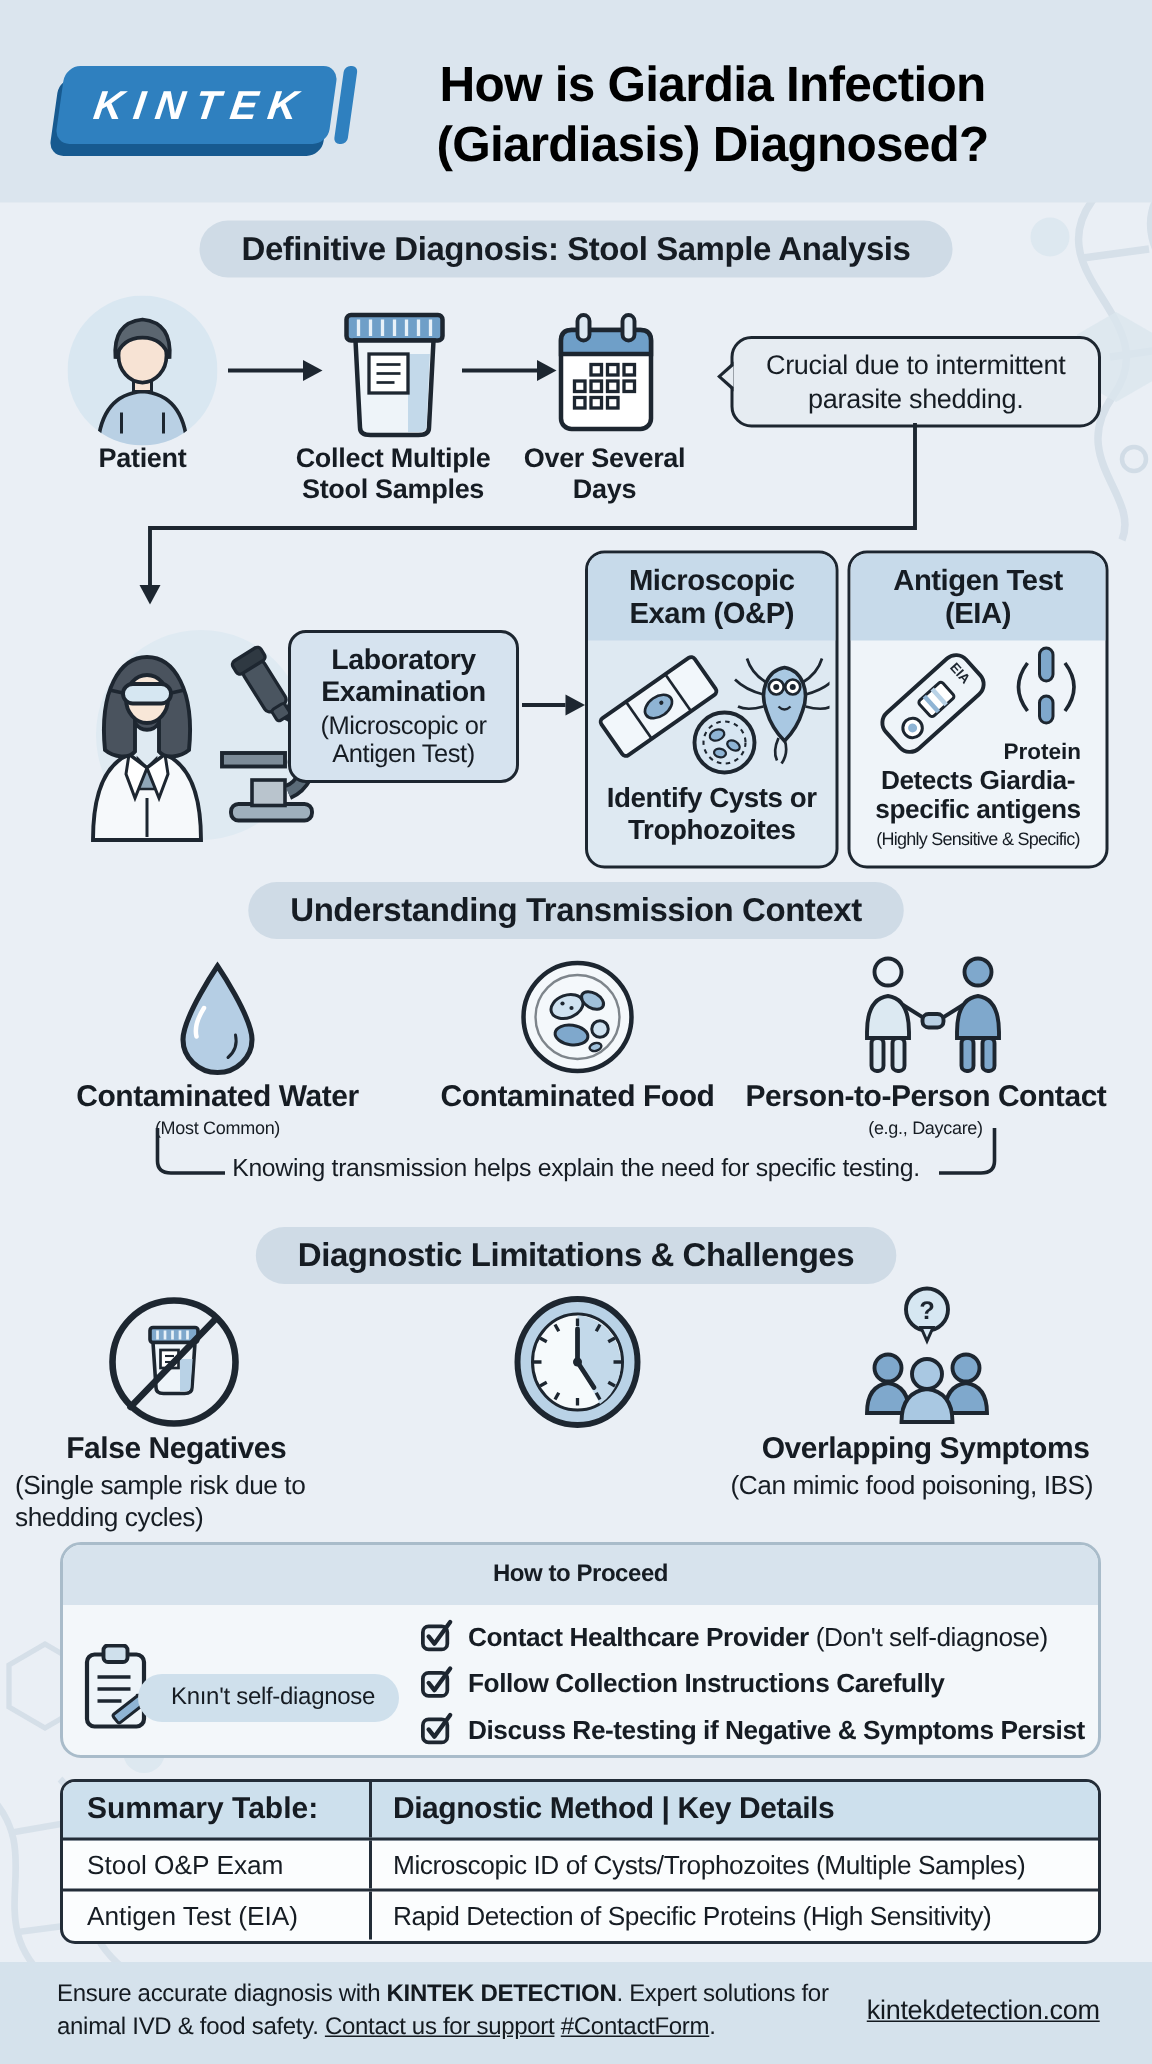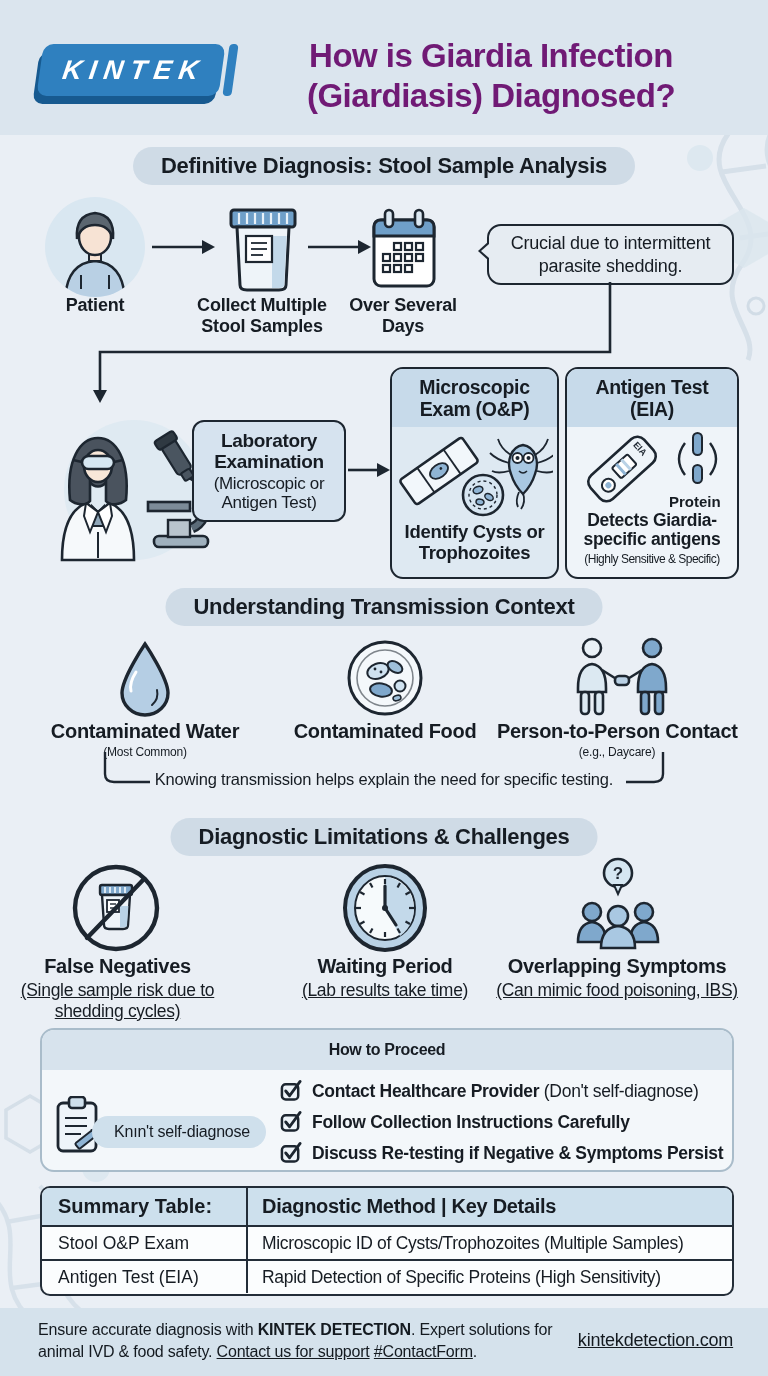--- a/index.html
+++ b/index.html
@@ -12,21 +12,21 @@
   .decor{position:absolute;left:0;top:0;z-index:0;pointer-events:none;}
 
   
   .header-band{left:0;top:0;width:768px;height:135px;background:#dbe5ee;}
   .logo-wrap{left:40px;top:44px;width:200px;height:62px;}
   .logo-shadow{left:-4px;top:8px;width:182px;height:52px;background:#175a90;border-radius:10px;transform:skewX(-8deg);}
   .logo-box{left:0;top:0;width:182px;height:52px;background:#2f80bf;border-radius:10px;transform:skewX(-8deg);
     display:flex;align-items:center;justify-content:center;}
   .logo-text{color:#fff;font-weight:800;font-style:italic;font-size:27px;letter-spacing:7px;padding-left:6px;}
   .logo-tail{left:186px;top:0;width:9px;height:52px;background:#2f80bf;border-radius:4px;transform:skewX(-8deg);}
-  .main-title{left:256px;top:36px;width:470px;text-align:center;font-weight:800;font-size:33px;line-height:1.2;letter-spacing:-0.5px;color:#701a75;}
+  .main-title{left:240px;top:36px;width:470px;text-align:center;font-weight:800;font-size:33px;line-height:1.2;letter-spacing:-0.5px;color:#000000;}
 
   
   .pill{left:50%;transform:translateX(-50%);background:#cfdbe6;border-radius:24px;
     padding:6px 28px;font-weight:800;font-size:22px;letter-spacing:-0.3px;white-space:nowrap;color:#161c23;}
   .pill1{top:147px;}
   .pill2{top:588px;}
   .pill3{top:818px;}
 
   
   .step-label{font-weight:800;font-size:18px;line-height:1.18;text-align:center;letter-spacing:-0.2px;}
@@ -59,21 +59,21 @@
   
   .trans-label{font-weight:800;font-size:20px;text-align:center;white-space:nowrap;letter-spacing:-0.3px;}
   .trans-sub{font-size:12px;text-align:center;white-space:nowrap;letter-spacing:-0.2px;margin-top:2px;}
   .tl1{left:30px;top:720px;width:230px;}
   .tl2{left:270px;top:720px;width:230px;}
   .tl3{left:497px;top:720px;width:240px;}
   .trans-note{left:0;top:770px;width:768px;text-align:center;font-size:16.5px;letter-spacing:-0.2px;}
 
   
   .lim-label{font-weight:800;font-size:20px;text-align:center;white-space:nowrap;letter-spacing:-0.3px;}
-  .lim-sub{font-size:17.5px;line-height:1.18;text-align:center;letter-spacing:-0.3px;margin-top:2px;text-decoration:underline;}
+  .lim-sub{font-size:17.5px;line-height:1.18;text-align:left;letter-spacing:-0.3px;margin-top:2px;}
   .ll1{left:10px;top:955px;width:215px;}
   .ll2{left:280px;top:955px;width:210px;}
   .ll3{left:487px;top:955px;width:260px;}
 
   
   .proceed{left:40px;top:1028px;width:690px;height:140px;border:2px solid #a9bcca;border-radius:14px;background:#f3f7fa;overflow:hidden;}
   .proceed-head{height:40px;background:#d7e3ed;display:flex;align-items:center;justify-content:center;
     font-weight:800;font-size:16px;letter-spacing:-0.3px;}
   .badge{position:absolute;left:50px;top:86px;background:#cfe0ec;border-radius:19px;padding:7px 16px 7px 22px;
     font-size:16px;letter-spacing:-0.2px;white-space:nowrap;}
@@ -422,24 +422,20 @@
         <line x1="59" y1="71" x2="56.5" y2="66.5"></line>
       <line x1="19" y1="30" x2="23.5" y2="32.5"></line>
         <line x1="69" y1="30" x2="64.5" y2="32.5"></line>
       <line x1="19" y1="62" x2="23.5" y2="59.5"></line>
         <line x1="69" y1="62" x2="64.5" y2="59.5"></line>
     </g>
     <line x1="44" y1="46" x2="44" y2="24" stroke="#1d2630" stroke-width="3.2" stroke-linecap="round"></line>
     <line x1="44" y1="46" x2="55" y2="63" stroke="#1d2630" stroke-width="3.2" stroke-linecap="round"></line>
     <circle cx="44" cy="46" r="3" fill="#1d2630"></circle>
   </svg>
-  <div class="abs ll2">
-    <div class="lim-label">Waiting Period</div>
-    <div class="lim-sub">(Lab results take time)</div>
-  </div>
 
   <svg class="abs" style="left:568px;top:856px;" width="100" height="98" viewBox="0 0 100 98">
     <circle cx="50" cy="17" r="14" fill="#d6e7f2" stroke="#1d2630" stroke-width="2.6"></circle>
     <polygon points="46,29 54,29 50,38" fill="#d6e7f2" stroke="#1d2630" stroke-width="2"></polygon>
     <text x="50" y="23" text-anchor="middle" font-size="17" font-weight="bold" fill="#1d2630" font-family="Liberation Sans, sans-serif">?</text>
     <g stroke="#1d2630" stroke-width="2.6">
       <circle cx="24" cy="56" r="9" fill="#7fa8cc"></circle>
       <path d="M10,86 Q10,68 24,66 Q38,68 38,86 Z" fill="#7fa8cc"></path>
       <circle cx="76" cy="56" r="9" fill="#7fa8cc"></circle>
       <path d="M62,86 Q62,68 76,66 Q90,68 90,86 Z" fill="#7fa8cc"></path>

